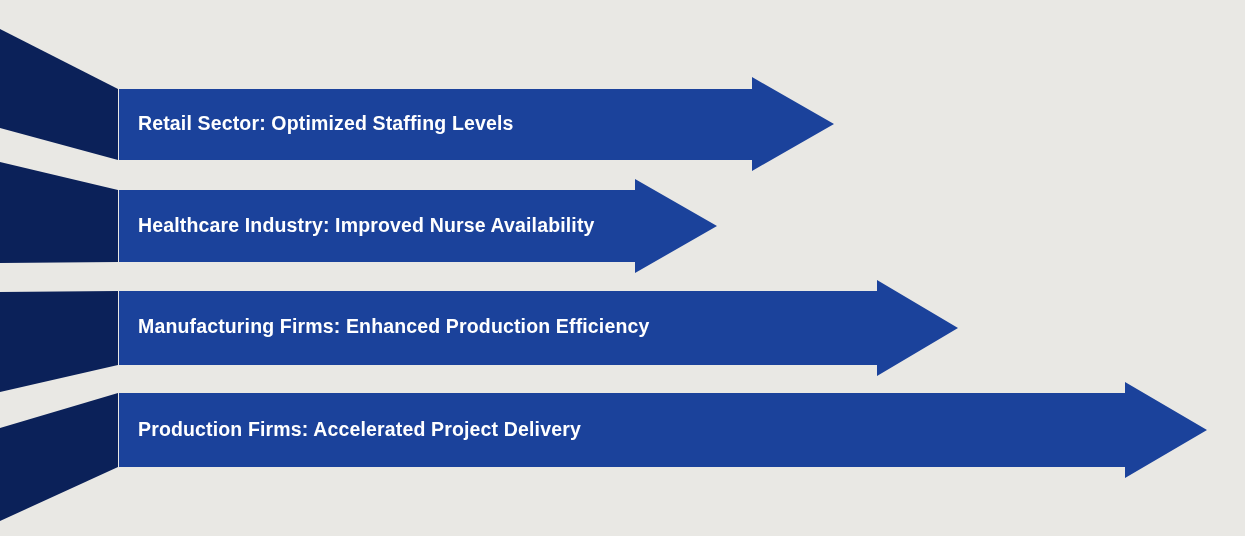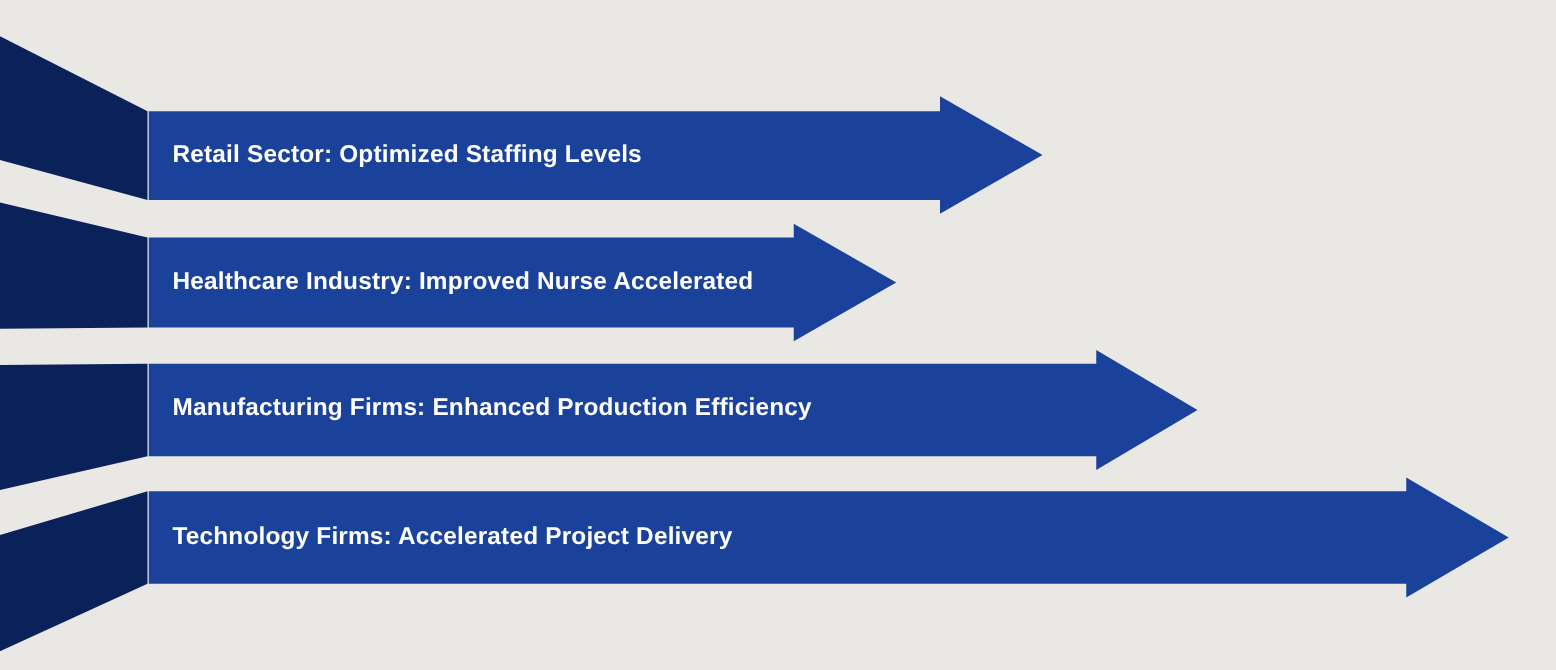--- a/index.html
+++ b/index.html
@@ -61,17 +61,17 @@
           <polygon points="119,291 877,291 877,280 958,328 877,376 877,365 119,365" fill="#1b429b"></polygon>
         </g>
         <g>
           <polygon points="0,428 118,393 118,467 0,521" fill="#0b2159"></polygon>
           <polygon points="119,393 1125,393 1125,382 1207,430 1125,478 1125,467 119,467" fill="#1b429b"></polygon>
         </g>
       </g>
   </svg>
   <div id="label-layer">
       <div class="row-label" style="left: 138px; top: 124px; color: rgb(255, 255, 255);">Retail Sector: Optimized Staffing Levels</div>
-      <div class="row-label" style="left: 138px; top: 226px; color: rgb(255, 255, 255);">Healthcare Industry: Improved Nurse Accelerated</div>
+      <div class="row-label" style="left: 138px; top: 226px; color: rgb(255, 255, 255);">Healthcare Industry: Improved Nurse Availability</div>
       <div class="row-label" style="left: 138px; top: 327px; color: rgb(255, 255, 255);">Manufacturing Firms: Enhanced Production Efficiency</div>
-      <div class="row-label" style="left: 138px; top: 430px; color: rgb(255, 255, 255);">Technology Firms: Accelerated Project Delivery</div>
+      <div class="row-label" style="left: 138px; top: 430px; color: rgb(255, 255, 255);">Production Firms: Accelerated Project Delivery</div>
     </div>
 </div>
 
 </body></html>

